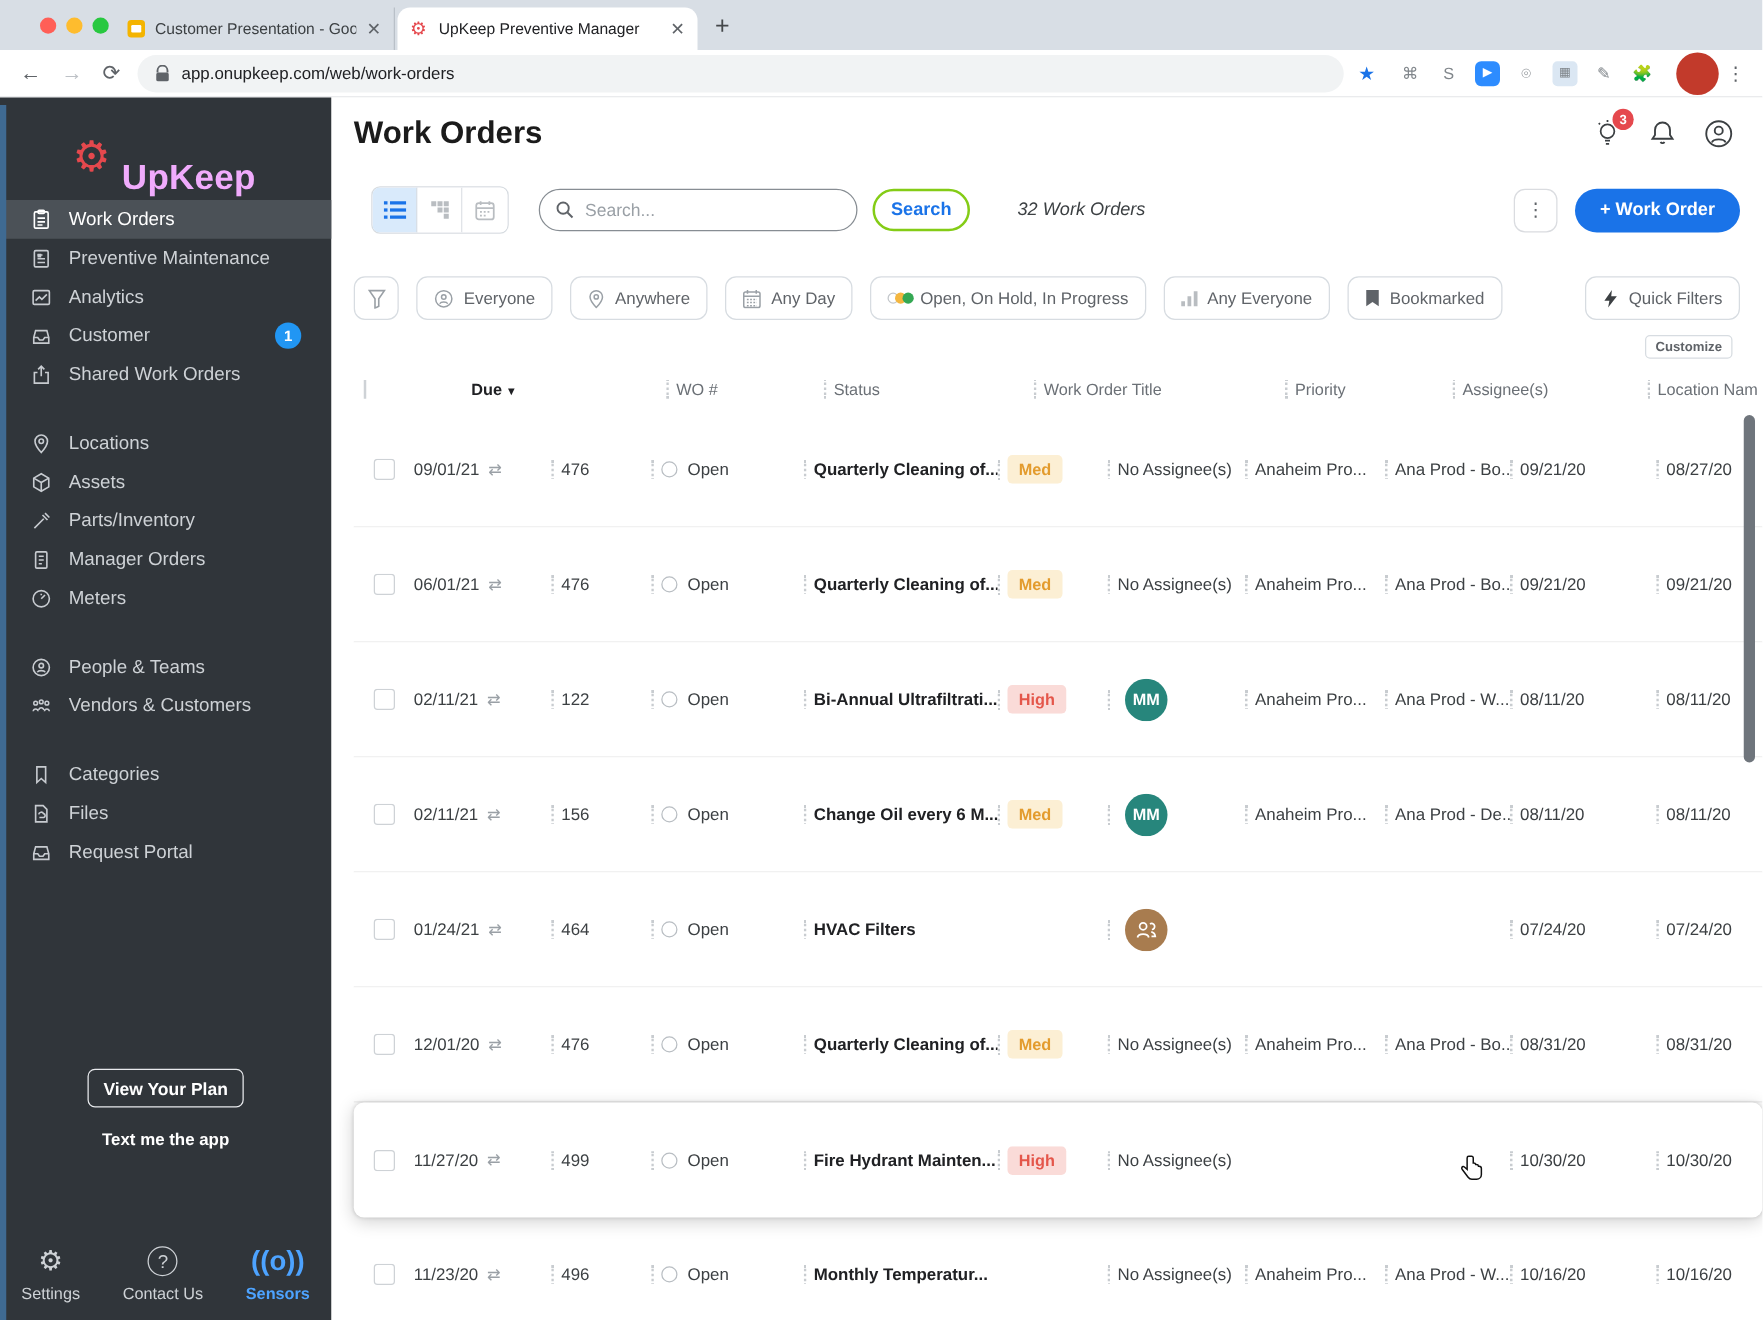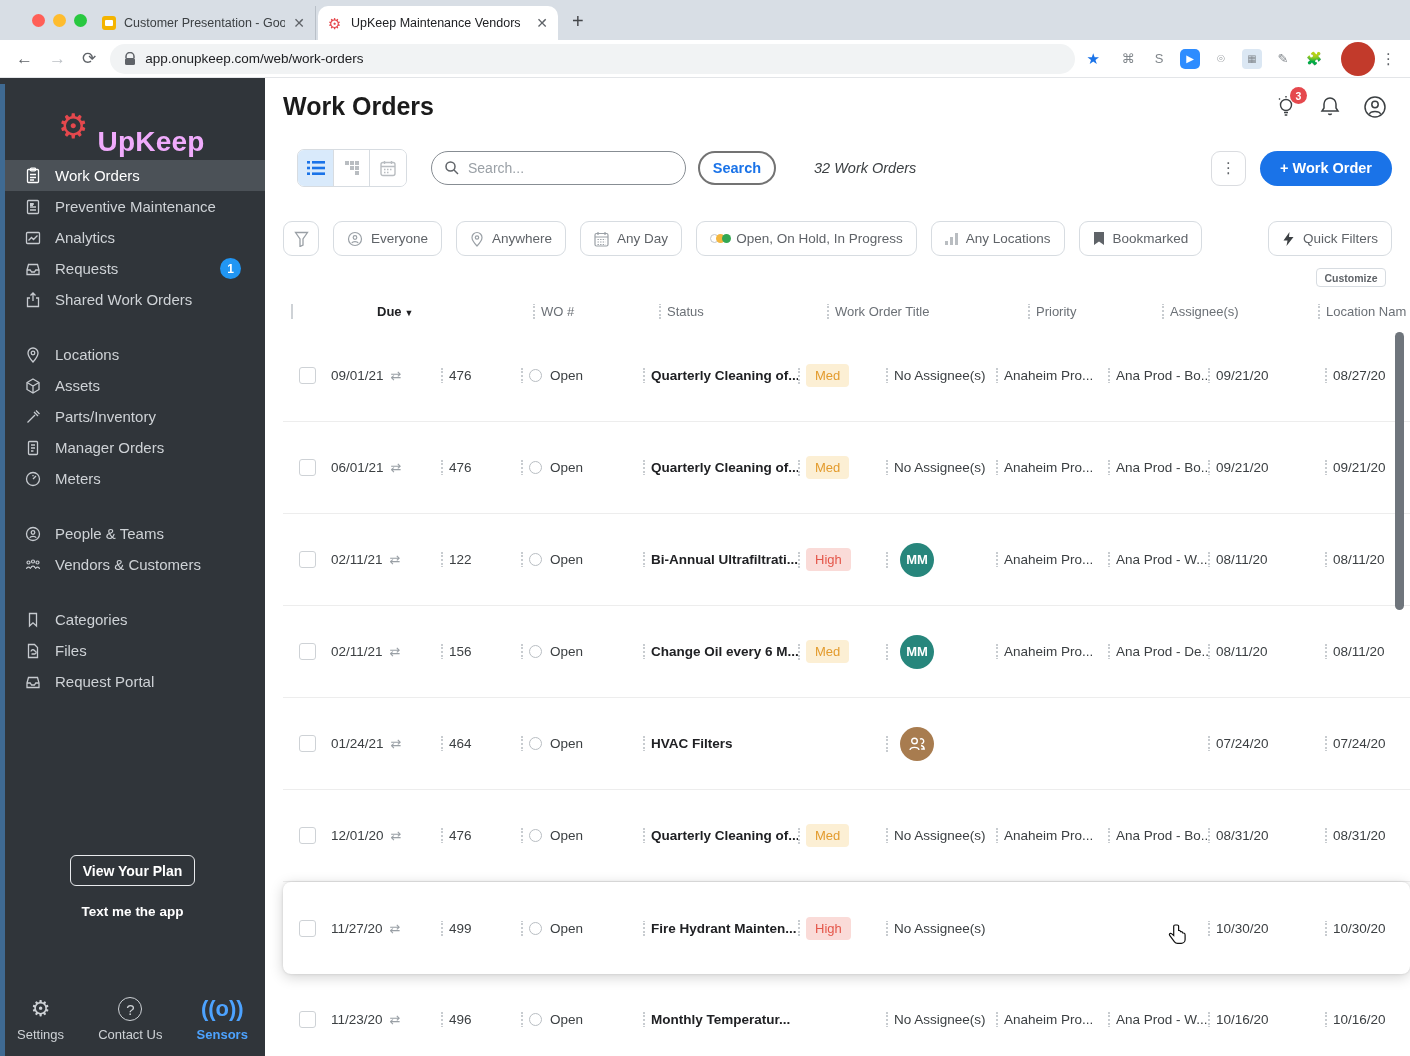--- a/index.html
+++ b/index.html
@@ -64,21 +64,21 @@
   .hdr-badge { position:absolute; top:-7px; right:-7px; min-width:17px; height:17px; background:#e5484d; color:#fff; border-radius:9px; font-size:10.5px; font-weight:bold; display:flex; align-items:center; justify-content:center; }
 
   .toolbar { position:absolute; top:70px; left:18px; right:18px; height:40px; display:flex; align-items:center; }
   .viewgroup { display:flex; border:1px solid #d7dce1; border-radius:7px; overflow:hidden; margin-left:14px; }
   .viewbtn { width:36px; height:36px; display:flex; align-items:center; justify-content:center; background:#fff; border-right:1px solid #d7dce1; }
   .viewbtn:last-child{border-right:none;}
   .viewbtn.active { background:#d9eafb; }
   .searchwrap { margin-left:24px; width:255px; height:34px; border:1.5px solid #878d93; border-radius:18px; display:flex; align-items:center; padding:0 12px; gap:8px; }
   .searchwrap input { border:none; outline:none; font-size:14px; color:#3c4043; width:180px; background:transparent; font-family:inherit; }
   .searchwrap input::placeholder { color:#9aa0a6; }
-  .search-btn { margin-left:12px; width:78px; height:34px; border:2px solid #737373; border-radius:18px; color:#1a73e8; background:#fff; font-size:14.5px; font-weight:bold; display:flex; align-items:center; justify-content:center; }
+  .search-btn { margin-left:12px; width:78px; height:34px; border:2px solid #84cc16; border-radius:18px; color:#1a73e8; background:#fff; font-size:14.5px; font-weight:bold; display:flex; align-items:center; justify-content:center; }
   .wo-count { margin-left:38px; font-size:14.5px; font-style:italic; color:#3c4043; }
   .toolbar-right { margin-left:auto; display:flex; align-items:center; gap:14px; }
   .kebab-btn { width:35px; height:35px; border:1px solid #dadce0; border-radius:9px; display:flex; align-items:center; justify-content:center; color:#5f6368; font-size:15px; background:#fff; }
   .new-wo-btn { height:35px; padding:0 20px; background:#1a73e8; border-radius:18px; color:#fff; font-size:14.5px; font-weight:bold; display:flex; align-items:center; justify-content:center; border:none; }
 
   .filters { position:absolute; top:143px; left:18px; right:18px; display:flex; align-items:center; gap:14px; }
   .fbtn { height:35px; border:1px solid #d7dce1; border-radius:9px; background:#fff; display:flex; align-items:center; gap:8px; padding:0 13px; font-size:13.5px; color:#5f6368; }
   .fbtn.iconly { width:36px; padding:0; justify-content:center; }
   .quick { margin-left:auto; font-weight:normal; }
   .dots3 { display:flex; }
@@ -99,21 +99,21 @@
   .th-due { font-weight:bold; color:#202124; }
   .caret { font-size:9px; color:#202124; margin-left:3px; }
   .rows { position:absolute; top:252px; left:18px; width:1127px; }
   .row { height:92px; border-bottom:1px solid #ededed; font-size:13.5px; color:#3c4043; background:#fff; }
   .row.hovered { border:none; border-radius:8px; box-shadow:0 0 3px rgba(0,0,0,.12), 0 3px 14px rgba(0,0,0,.18); position:relative; z-index:2; }
   .td { padding-left:8px; position:relative; white-space:nowrap; overflow:hidden; display:flex; align-items:center; }
   .cb { width:17px; height:17px; border:1.5px solid #ced2d6; border-radius:3px; background:#fff; margin-left:8px; }
   .repeat { color:#9aa0a6; font-size:13px; margin-left:7px; }
   .statusdot { width:13px; height:13px; border:1.5px solid #b9bec3; border-radius:50%; margin-right:8px; flex:0 0 13px; }
   .title { font-weight:bold; color:#202124; }
-  .badge { padding:4px 9px; border-radius:4px; font-size:13px; }
+  .badge { padding:4px 9px; border-radius:4px; font-size:13px;font-weight:bold; }
   .badge.med { color:#e39b2d; background:#fcefd4; }
   .badge.high { color:#e4564a; background:#fadbd8; }
   .avatar { width:34px; height:34px; border-radius:50%; color:#fff; font-size:13px; font-weight:bold; display:flex; align-items:center; justify-content:center; margin-left:6px; }
   .avatar.mm { background:#27867c; }
   .avatar.brown { background:#a87c4f; }
 
   .scrollthumb { position:absolute; right:6px; top:254px; width:9px; height:278px; background:#6f757c; border-radius:5px; }
   .cursor { position:absolute; left:903px; top:845px; z-index:5; }
 </style>
 </head>
@@ -127,21 +127,21 @@
       <span class="light yellow"></span>
       <span class="light green"></span>
     </div>
     <div class="tab inactive">
       <span class="fav-slides"></span>
       <span class="tab-title">Customer Presentation - Goog</span>
       <span class="tab-close">✕</span>
     </div>
     <div class="tab active">
       <span class="fav-gear">⚙</span>
-      <span class="tab-title">UpKeep Maintenance Vendors</span>
+      <span class="tab-title">UpKeep Preventive Manager</span>
       <span class="tab-close">✕</span>
     </div>
     <span class="newtab">+</span>
   </div>
 
   <div class="urlbar">
     <span class="navbtn">←</span>
     <span class="navbtn disabled">→</span>
     <span class="navbtn">⟳</span>
     <div class="urlpill">
@@ -203,21 +203,21 @@
             </svg>
           <span>Analytics</span>
         </div>
         <div class="nav-item">
           <svg width="18" height="18" viewBox="0 0 18 18">
               <g fill="none" stroke="#c7cbd0" stroke-width="1.3">
                 <path d="M3 10 4.5 4.5h9L15 10v4.5H3Z"></path>
                 <path d="M3 10h3.2l1.4 2h2.8l1.4-2H15"></path>
               </g>
             </svg>
-          <span>Requests</span>
+          <span>Customer</span>
           <span class="nav-badge">1</span>
         </div>
         <div class="nav-item">
           <svg width="18" height="18" viewBox="0 0 18 18">
               <g fill="none" stroke="#c7cbd0" stroke-width="1.3">
                 <path d="M6 7H3.5v8.5h11V7H12"></path>
                 <path d="M9 2v8M6.5 4.5 9 2l2.5 2.5"></path>
               </g>
             </svg>
           <span>Shared Work Orders</span>
@@ -461,21 +461,21 @@
               <span class="dot prog"></span>
             </span>
           <span>Open, On Hold, In Progress</span>
         </span>
         <span class="fbtn">
           <span class="mini-bars">
               <i style="height:4px"></i>
               <i style="height:8px"></i>
               <i style="height:12px"></i>
             </span>
-          <span>Any Locations</span>
+          <span>Any Everyone</span>
         </span>
         <span class="fbtn">
           <svg width="12" height="15" viewBox="0 0 12 15">
               <path d="M1 1h10v13L6 10.5 1 14Z" fill="#5f6368"></path>
             </svg>
           <span>Bookmarked</span>
         </span>
         <span class="fbtn quick">
           <svg width="13" height="16" viewBox="0 0 13 16">
               <path d="M7.5 1 1.5 9.5h4L4.5 15l7-9H7Z" fill="#3c4043"></path>

